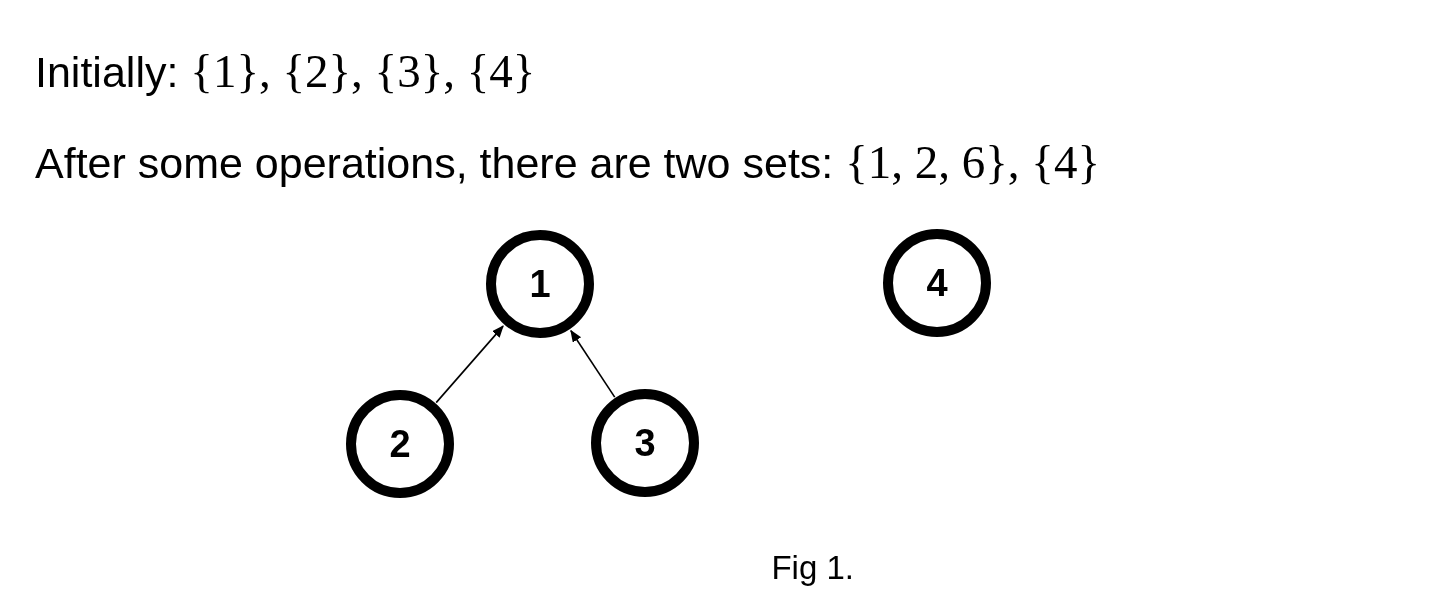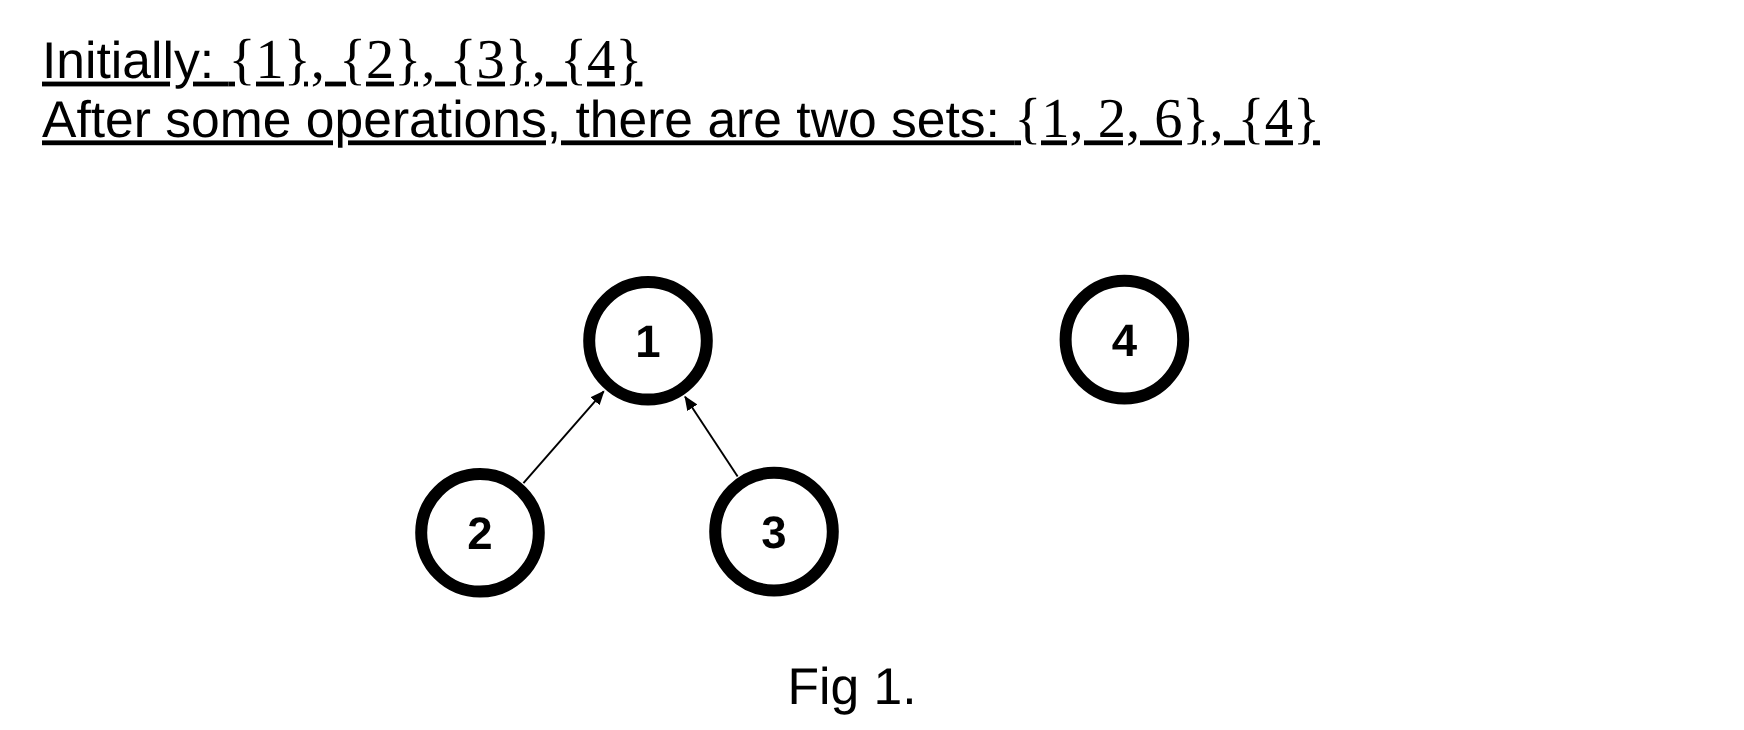--- a/index.html
+++ b/index.html
@@ -23,24 +23,23 @@
     width: 1453px; height: 608px;
     background: var(--bg);
     overflow: hidden;
   }
   .header {
     position: absolute;
     left: 35px; top: 26px;
   }
   .header-line {
     font-size: 43px;
-    line-height: 48px;
+    line-height: 90px;
     white-space: nowrap;
     color: var(--text-color);
-    text-decoration: underline;
   }
   .math {
     font-family: "Liberation Serif", serif;
     font-size: 47px;
   }
   .diagram-svg {
     position: absolute;
     left: 0; top: 0;
     width: 1453px; height: 608px;
   }
@@ -60,24 +59,24 @@
   }
   .node-label {
     font-family: "Liberation Sans", sans-serif;
     font-weight: bold;
     font-size: 38px;
     fill: var(--label-color);
     text-anchor: middle;
   }
   .caption {
     position: absolute;
-    left: 595px; top: 549px;
+    left: 624px; top: 549px;
     width: 230px;
-    text-align: center;
-    font-size: 43px;
+    text-align: right;
+    font-size: 33px;
     color: var(--text-color);
   }
 </style>
 </head>
 <body>
 
 <div class="slide">
 
   <div class="header">
     <div class="header-line"><span>Initially: </span><span class="math">{1}, {2}, {3}, {4}</span></div>

